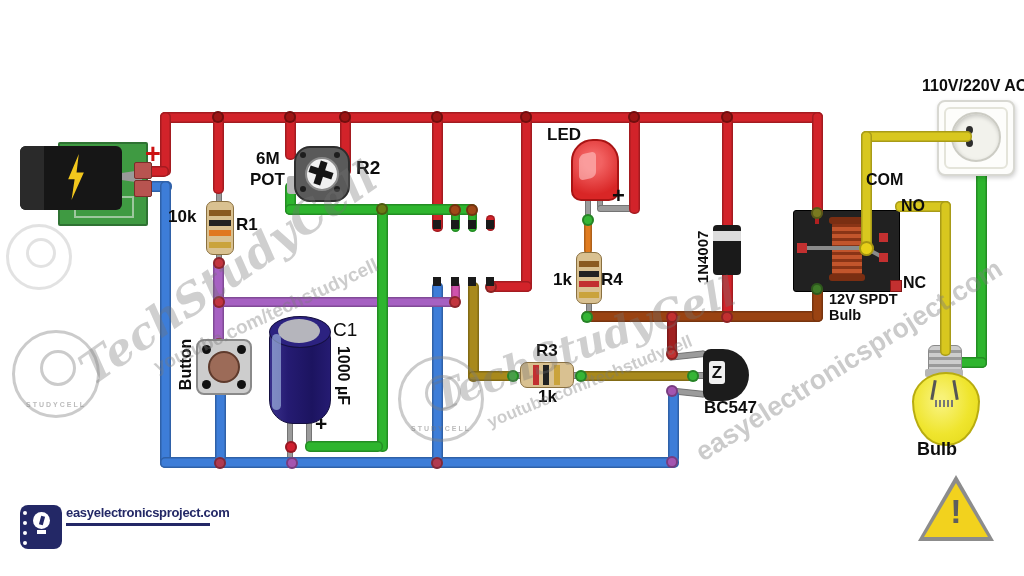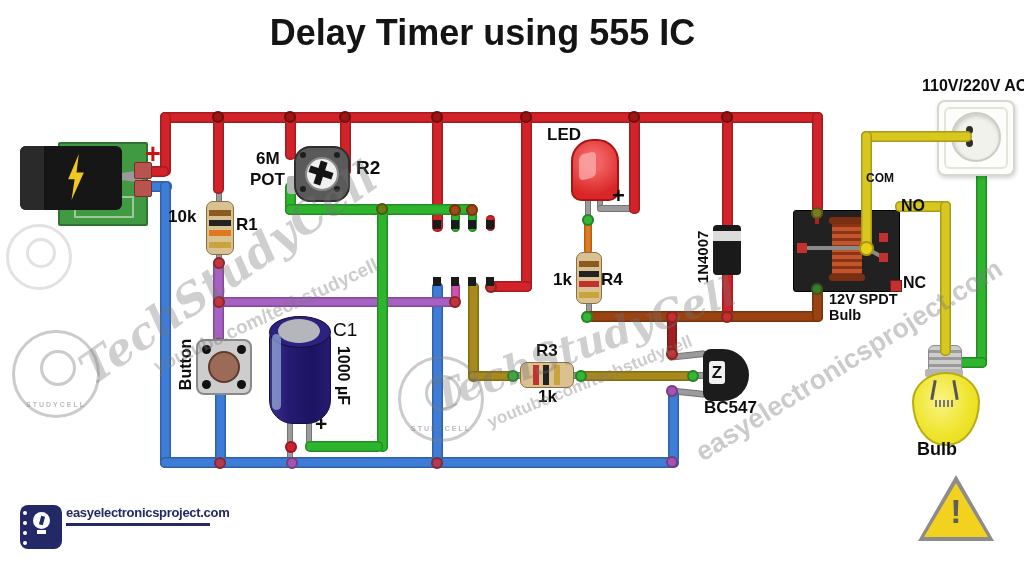--- a/index.html
+++ b/index.html
@@ -33,21 +33,20 @@
   .stamp .ring{position:absolute;inset:0;border:3px solid rgba(125,125,125,.4);border-radius:50%;}
   .stamp .core{position:absolute;border:3px solid rgba(125,125,125,.4);border-radius:50%;}
   .stamp .txt{position:absolute;left:0;right:0;bottom:10px;font-size:7px;letter-spacing:2px;
       text-align:center;font-weight:bold;color:rgba(120,120,120,.5);}
 </style>
 </head>
 <body>
 
 <div id="stage">
 
-  <div class="lbl" style="left:160px;top:14px;width:645px;text-align:center;font-size:36px;font-weight:800;color:#141414;">Delay Timer using 555 IC</div>
 
   <div class="w red" style="left:160px;top:112px;width:663px;height:11px;"></div>
   <div class="w red" style="left:160px;top:112px;width:11px;height:64px;"></div>
   <div class="w red" style="left:136px;top:166px;width:33px;height:11px;"></div>
   <div class="w red" style="left:213px;top:112px;width:11px;height:82px;"></div>
   <div class="w red" style="left:285px;top:112px;width:11px;height:48px;"></div>
   <div class="w red" style="left:340px;top:112px;width:11px;height:64px;"></div>
   <div class="w red" style="left:432px;top:112px;width:11px;height:120px;"></div>
   <div class="w red" style="left:521px;top:112px;width:11px;height:180px;"></div>
   <div class="w red" style="left:487px;top:281px;width:45px;height:11px;"></div>
@@ -242,21 +241,21 @@
               background:repeating-linear-gradient(180deg,#c2552c 0 4px,#8a3416 4px 7px);"></div>
   <div class="comp" style="left:829px;top:217px;width:36px;height:7px;background:#7a2e12;border-radius:3px;z-index:19;"></div>
   <div class="comp" style="left:829px;top:274px;width:36px;height:7px;background:#7a2e12;border-radius:3px;z-index:19;"></div>
   <div class="comp" style="left:806px;top:246px;width:58px;height:4px;background:#8a8a8a;z-index:19;"></div>
   <div class="comp" style="left:862px;top:250px;width:22px;height:4px;background:#8a8a8a;transform:rotate(28deg);z-index:19;"></div>
   <div class="comp" style="left:797px;top:243px;width:10px;height:10px;background:#c23030;z-index:19;"></div>
   <div class="comp" style="left:879px;top:233px;width:9px;height:9px;background:#c23030;z-index:19;"></div>
   <div class="comp" style="left:879px;top:253px;width:9px;height:9px;background:#c23030;z-index:19;"></div>
   <div class="comp" style="left:890px;top:280px;width:10px;height:10px;background:#c23030;border:1px solid #801414;z-index:21;"></div>
   <div class="comp" style="left:815px;top:210px;width:4px;height:14px;background:#b02020;z-index:19;"></div>
-  <div class="lbl" style="left:866px;top:172px;font-size:12px;">COM</div>
+  <div class="lbl" style="left:866px;top:172px;font-size:16px;">COM</div>
   <div class="lbl" style="left:901px;top:198px;font-size:16px;">NO</div>
   <div class="lbl" style="left:903px;top:275px;font-size:16px;">NC</div>
   <div class="lbl" style="left:829px;top:292px;font-size:14.5px;">12V SPDT</div>
   <div class="lbl" style="left:829px;top:308px;font-size:14.5px;">Bulb</div>
 
   <div class="comp under" style="left:937px;top:100px;width:74px;height:72px;background:#fdfdfb;border:2px solid #d8d8d2;border-radius:8px;
               box-shadow:1px 2px 4px rgba(0,0,0,.18);"></div>
   <div class="comp under" style="left:944px;top:107px;width:60px;height:58px;border:2px solid #e4e4da;border-radius:6px;"></div>
   <div class="comp under" style="left:951px;top:112px;width:46px;height:46px;background:#f2f2ec;border:2px solid #ccccc4;border-radius:50%;
               box-shadow:inset 1px 2px 4px rgba(0,0,0,.18);"></div>

